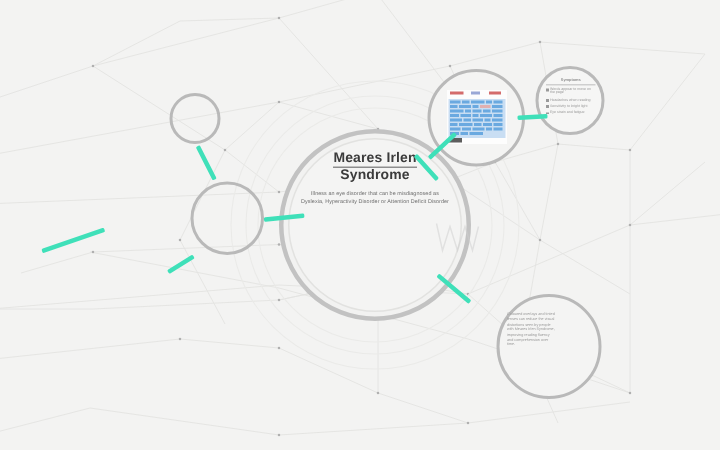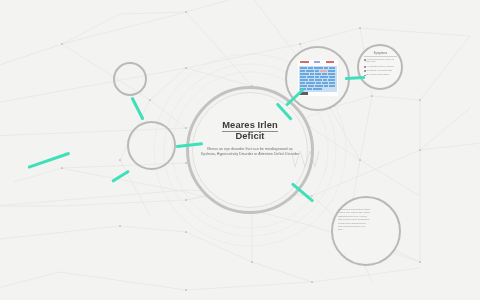--- a/index.html
+++ b/index.html
@@ -28,21 +28,21 @@
     border-radius:50%;
     box-sizing:border-box;
     position:absolute;
   }
   #hub-inner{
     position:absolute;left:192px;top:92px;width:116px;height:116px;
     border-radius:50%;border:1px solid #e2e2e0;background:#f4f4f3;
     box-sizing:border-box;
   }
   #hub-content{
-    position:absolute;left:200px;top:120px;width:100px;
+    position:absolute;left:200px;top:100px;width:100px;
     text-align:center;
   }
   .hub-title{
     font-size:9.3px;font-weight:bold;color:#3b3b3b;
     line-height:11px;letter-spacing:.1px;
   }
   .hub-title .u{border-bottom:1px solid #8d8d8d;padding-bottom:.5px;}
   .hub-body{
     margin-top:5px;font-size:3.6px;line-height:5.3px;color:#6e6e6e;
     letter-spacing:.05px;
@@ -156,21 +156,21 @@
       <circle cx="250" cy="150" r="86"></circle>
       <circle cx="250" cy="150" r="96"></circle>
     </g>
   </svg>
 
   <div id="hub"></div>
   <div id="hub-inner"></div>
   <div id="hub-content">
     <div class="hub-title">
       <span class="u">Meares Irlen</span><br>
-      <span>Deficit</span>
+      <span>Syndrome</span>
     </div>
     <div class="hub-body">Illness an eye disorder that can be misdiagnosed as Dyslexia, Hyperactivity Disorder or Attention Deficit Disorder</div>
   </div>
 
   <div class="node ring" id="circ-a"></div>
   <div class="node ring" id="circ-b"></div>
 
   <div class="node ring" id="circ-img"></div>
   <div id="img-thumb">
     <div class="thumb-head">

